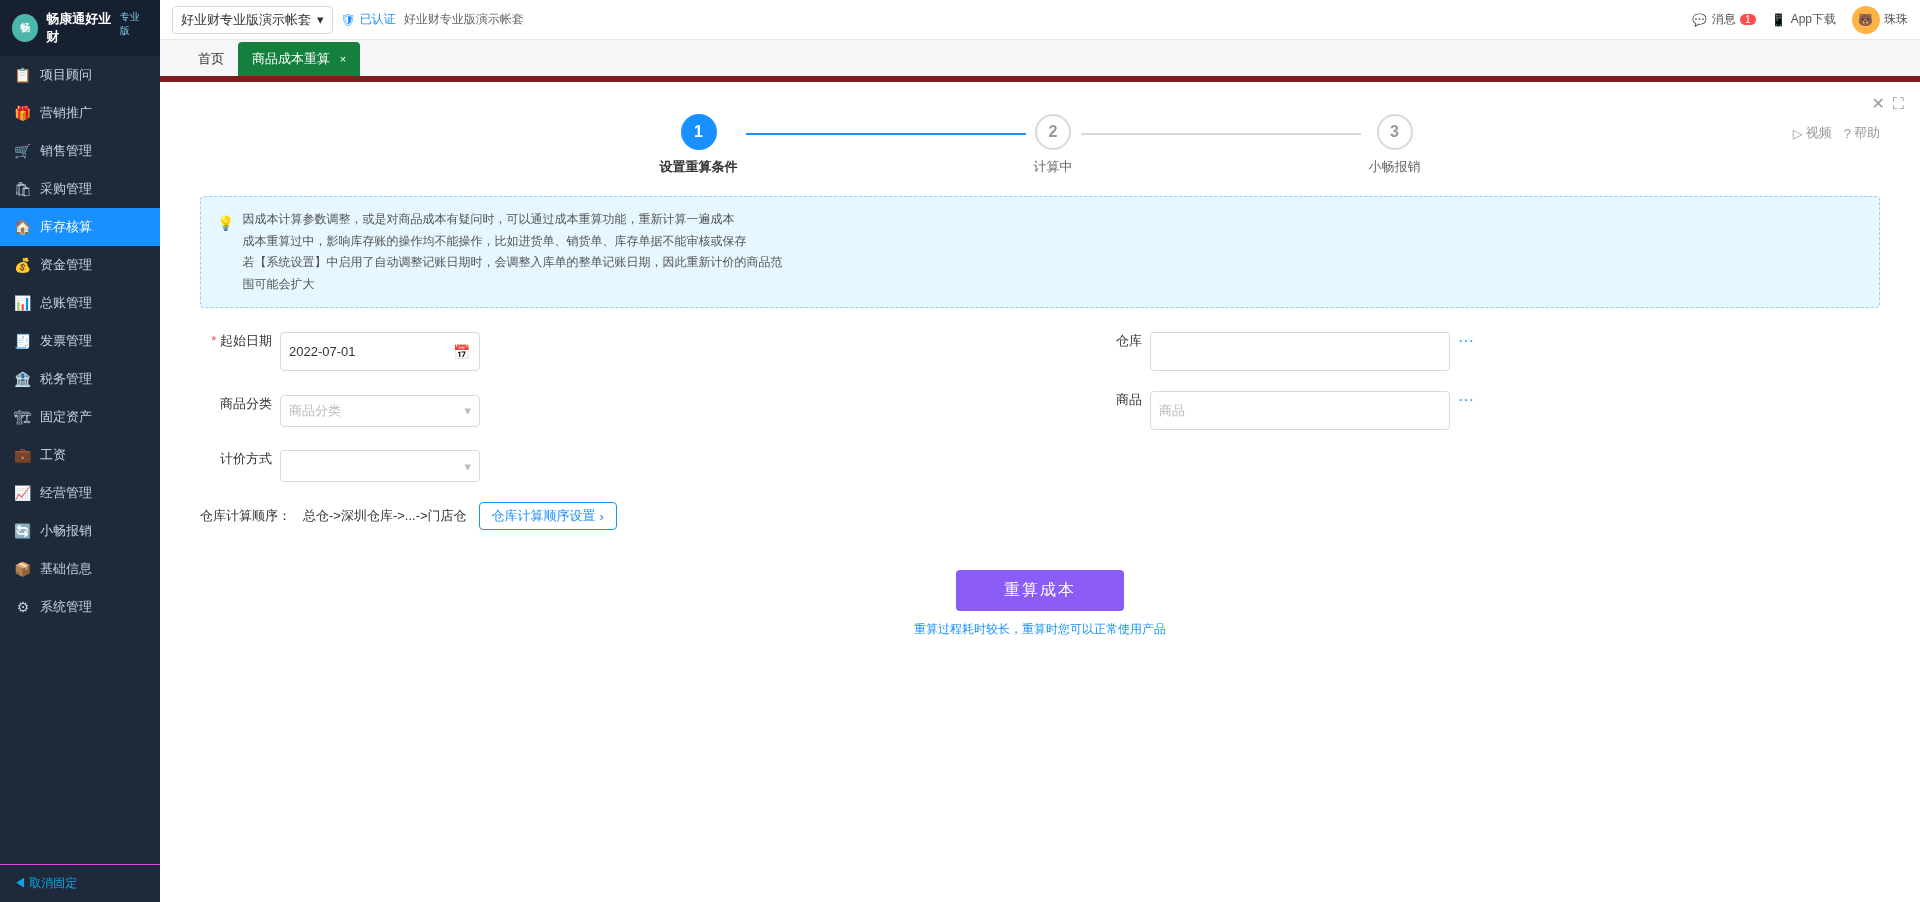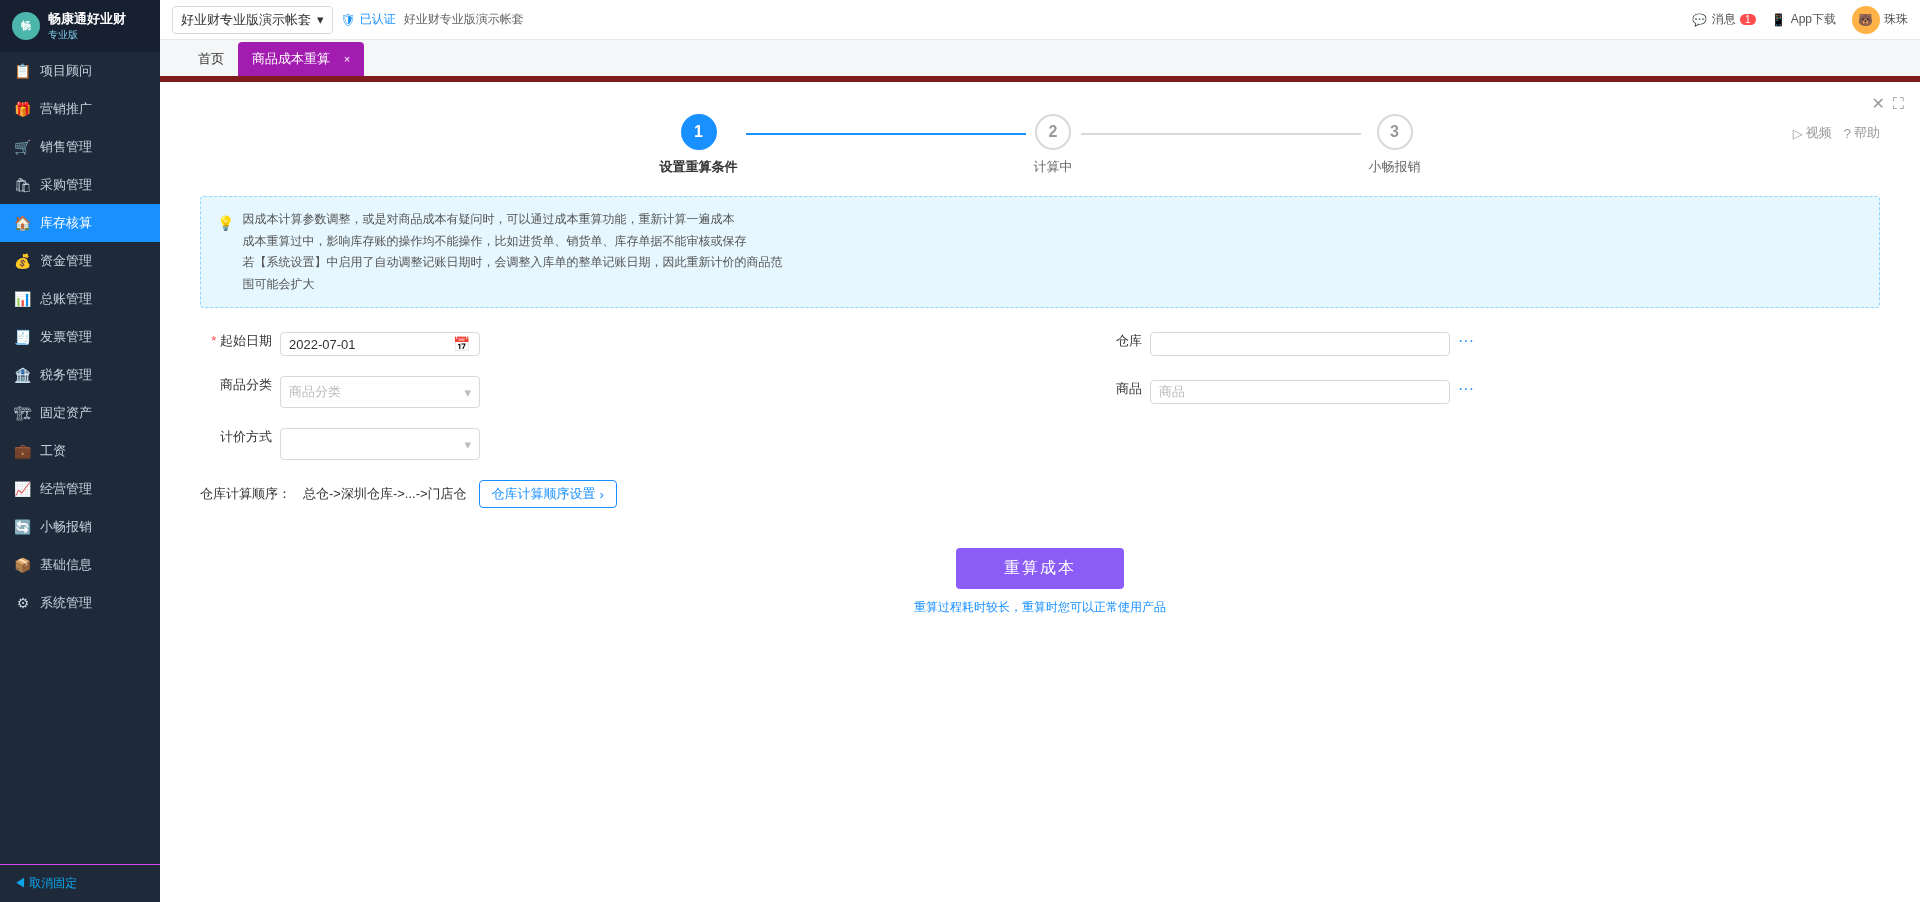--- a/index.html
+++ b/index.html
@@ -22,21 +22,21 @@
       background: #162030;
       gap: 8px;
     }
     .sidebar-logo {
       width: 28px; height: 28px;
       background: #4db6ac;
       border-radius: 50%;
       display: flex; align-items: center; justify-content: center;
       color: white; font-size: 10px; font-weight: bold;
     }
-    .sidebar-title-wrap { display: flex; flex-direction: column; }
+    .sidebar-title-wrap { display: flex; flex-direction: row; }
     .sidebar-title { color: white; font-size: 13px; font-weight: bold; }
     .sidebar-subtitle { color: #7ec8e3; font-size: 10px; }
     .sidebar-nav { flex: 1; overflow-y: auto; }
     .sidebar-nav::-webkit-scrollbar { width: 3px; }
     .sidebar-nav::-webkit-scrollbar-thumb { background: #3a4a5a; }
     .nav-item {
       display: flex;
       align-items: center;
       padding: 10px 14px;
       gap: 8px;
@@ -139,23 +139,22 @@
       flex-shrink: 0;
     }
     .tab {
       padding: 8px 14px;
       font-size: 13px;
       color: #666;
       cursor: pointer;
       border-radius: 4px 4px 0 0;
     }
     .tab.active {
-      background: #a21caf;
+      background: #15803d;
       color: white;
-      font-family: Liberation Mono, monospace;
     }
     .tab-close {
       margin-left: 6px;
       font-size: 11px;
       cursor: pointer;
     }
     .tab-home {
       color: #333;
       padding: 8px 14px;
     }
@@ -278,21 +277,21 @@
       font-size: 13px;
       color: #333;
       width: 80px;
       flex-shrink: 0;
       text-align: right;
       padding-right: 8px;
     }
     .form-input {
       flex: 1;
       max-width: 200px;
-      height: 24px;
+      height: 39px;
       border: 1px solid #d9d9d9;
       border-radius: 4px;
       padding: 0 8px;
       font-size: 13px;
       color: #333;
       display: flex;
       align-items: center;
       gap: 8px;
     }
     .form-input-text { flex: 1; color: #333; font-size: 13px; }

